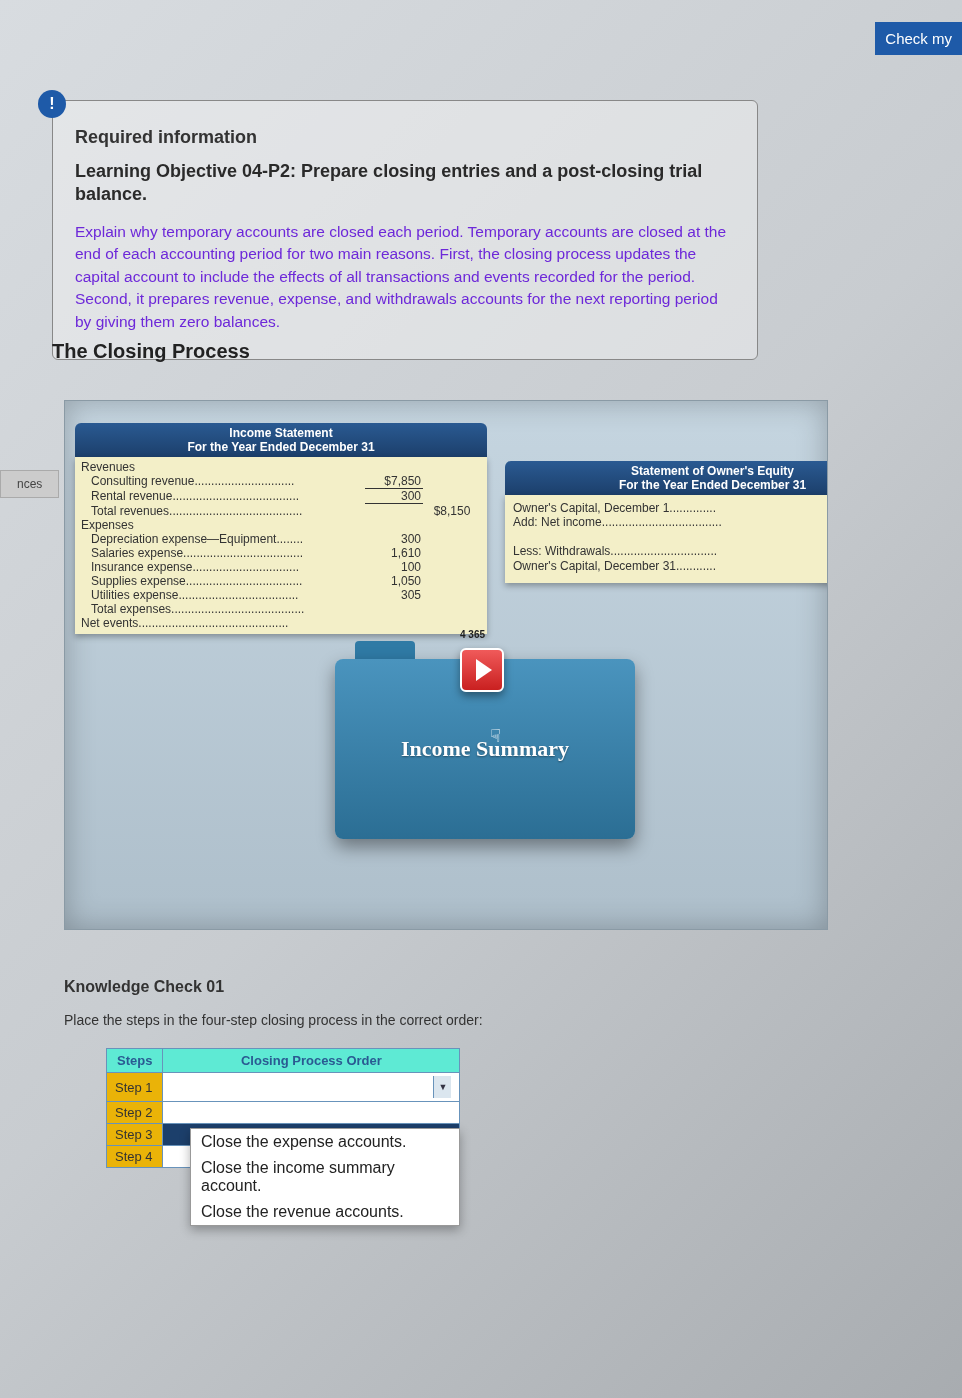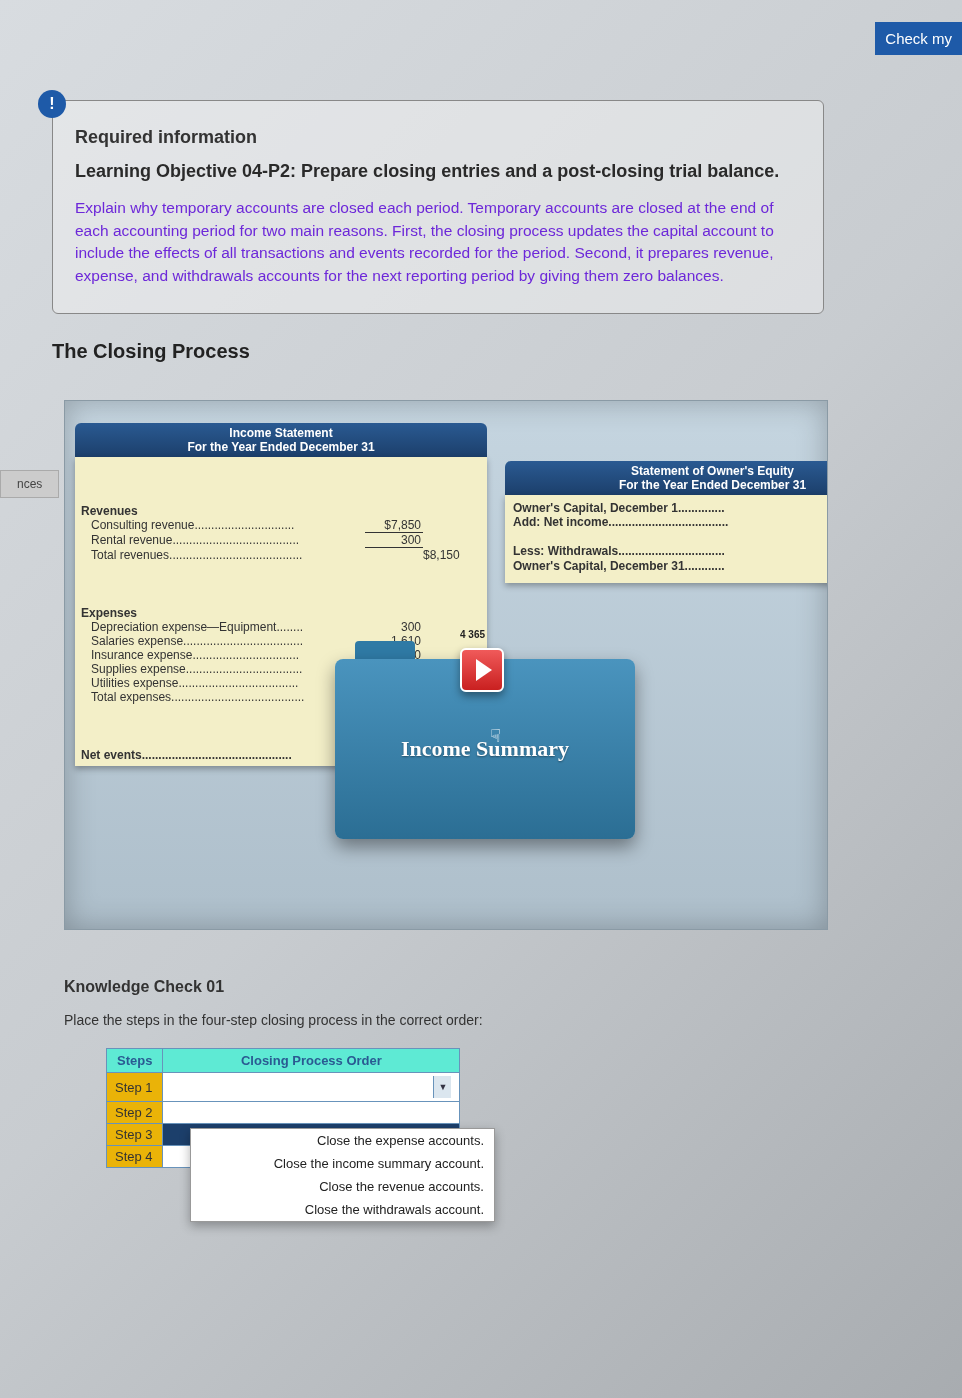--- a/index.html
+++ b/index.html
@@ -36,21 +36,21 @@
     align-items: center;
     justify-content: center;
     font-weight: bold;
     font-size: 16px;
     z-index: 2;
   }
   .req-box {
     position: absolute;
     top: 100px;
     left: 52px;
-    width: 772px;
+    width: 706px;
     border: 1px solid #888;
     border-radius: 6px;
     padding: 26px 22px;
     background: rgba(245,245,245,0.45);
   }
   .req-title { font-weight: bold; font-size: 18px; color: #333; margin-bottom: 12px; }
   .req-obj { font-weight: bold; font-size: 18px; color: #2a2a2a; margin-bottom: 14px; line-height: 1.3; }
   .req-body { font-size: 15.5px; line-height: 1.45; color: #6d28d9; }
   .section-title {
     position: absolute;
@@ -80,27 +80,27 @@
     box-shadow: inset 0 0 30px rgba(0,0,0,0.25);
     overflow: hidden;
   }
   
   .is-card { position: absolute; top: 22px; left: 10px; width: 412px; font-size: 12px; }
   .is-head { background: linear-gradient(180deg,#2a5a92,#1c3f6b); color: #fff; text-align:center; padding: 3px 0; border-top-left-radius:6px; border-top-right-radius:6px; font-weight:bold; }
   .is-body { background: #f3efc8; padding: 3px 6px 4px 6px; box-shadow: 0 3px 6px rgba(0,0,0,0.3); }
   .is-row { display:flex; align-items:center; }
   .is-label { flex: 1; white-space: nowrap; overflow: hidden; }
   .is-c1 { width: 58px; text-align:right; padding-right:2px; }
-  .is-c2 { width: 58px; text-align:left; }
-  .is-bold { font-weight:bold;margin-top:44px; }
+  .is-c2 { width: 58px; text-align:center; }
+  .is-bold { font-weight:normal; }
   .is-tline { border-top: 1px solid #333; }
   
   .oe-card { position:absolute; top:60px; left:440px; width:415px; font-size:12px; }
   .oe-head { background: linear-gradient(180deg,#2a5a92,#1c3f6b); color:#fff; text-align:center; padding:3px 0; border-top-left-radius:6px; border-top-right-radius:6px; font-weight:bold; }
-  .oe-body { background:#f3efc8; padding:6px 8px; box-shadow: 0 3px 6px rgba(0,0,0,0.3); font-weight: bold;}
+  .oe-body { background:#f3efc8; padding:6px 8px; box-shadow: 0 3px 6px rgba(0,0,0,0.3);}
   .oe-row { display:flex; }
   .oe-label { flex:1; white-space:nowrap; overflow:hidden;}
   .oe-v { width:56px; text-align:right; }
   
   .folder { position:absolute; top:240px; left:270px; width:300px; height:200px; }
   .folder-tab { position:absolute; top:0; left:20px; width:60px; height:28px; background:#2f7aa5; border-radius:4px 4px 0 0; }
   .folder-body { position:absolute; top:18px; left:0; width:300px; height:180px;
     background: linear-gradient(180deg,#4a94be 0%, #2b6e94 100%);
     border-radius:8px; box-shadow: 0 8px 18px rgba(0,0,0,0.4); display:flex; align-items:center; justify-content:center; }
   .folder-label { color:#fff; font-weight:bold; font-size:22px; font-family: Georgia, serif; text-shadow: 0 1px 2px rgba(0,0,0,0.4); }
@@ -123,24 +123,23 @@
 
   .kc-table { position:absolute; top:1048px; left:106px; border-collapse:collapse; font-size:13px; }
   .kc-table th { background:#5eead4; border:1px solid #6893bb; padding:4px 10px; color:#2a5a92; font-weight:bold; }
   .kc-table td { border:1px solid #6893bb; padding:3px 8px; background:#eab308; color:#333; }
   .kc-table td.cell-blank { background:#fff; }
   .select-cell { position:relative; width:280px; height:22px; }
   .select-arrow { position:absolute; right:0; top:0; width:18px; height:100%; background:#dbe6ef; border-left:1px solid #6893bb; display:flex; align-items:center; justify-content:center; font-size:9px; color:#334; cursor:pointer; }
   .hl-row td.cell-blank { background:#1c3f6b; }
 
   .dd-list {
-    position:absolute; top:1128px; left:190px; width:305px;
+    position:absolute; top:1128px; left:190px; width:270px;
     background:#fff; border:1px solid #999; box-shadow:0 4px 10px rgba(0,0,0,0.3);
-    font-size:13px;
-    text-align:right;
+    font-size:16px;
   }
   .dd-item { padding:4px 10px; cursor:pointer; color:#222; }
 </style>
 </head>
 <body>
 
 <div class="check-btn">Check my</div>
 
 <div class="badge-circle">!</div>
 
@@ -304,14 +303,13 @@
     <td>Step 4</td>
     <td class="cell-blank"></td>
   </tr>
 </tbody>
   </table>
 
 <div class="dd-list">
   <div class="dd-item">Close the expense accounts.</div>
   <div class="dd-item">Close the income summary account.</div>
   <div class="dd-item">Close the revenue accounts.</div>
-  <div class="dd-item">Close the withdrawals account.</div>
 </div>
 
 </body></html>

